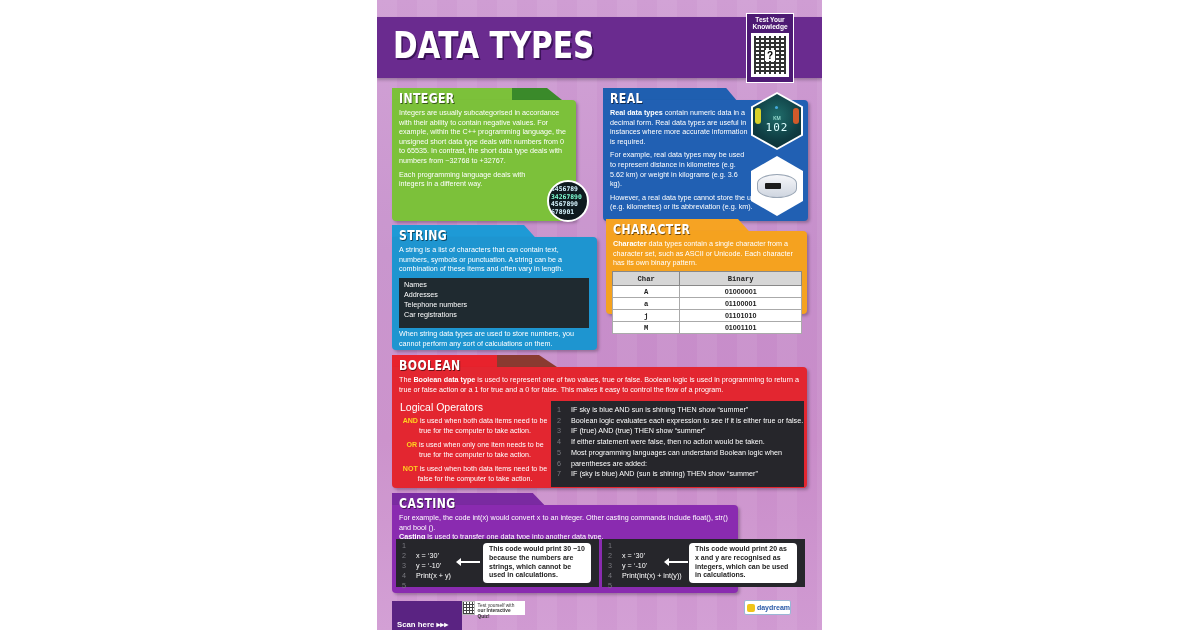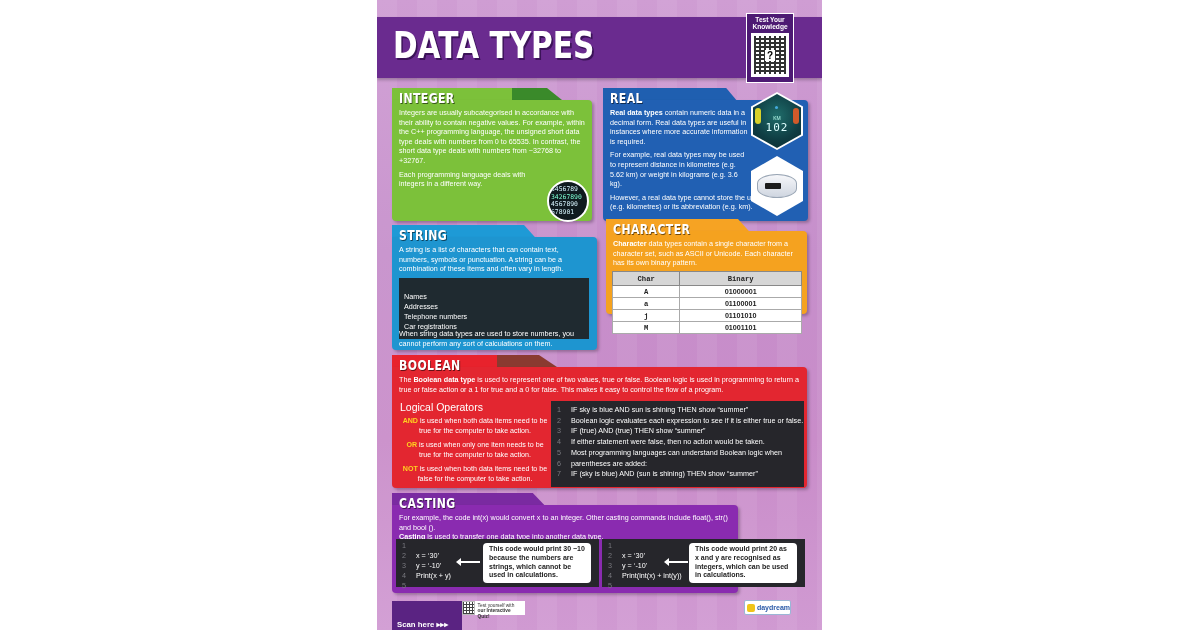--- a/index.html
+++ b/index.html
@@ -72,29 +72,30 @@
     color: #fff; transform: scaleX(0.78); transform-origin: left center;
     text-shadow: 1px 1px 0 rgba(0,0,0,0.55); letter-spacing: 0.5px; z-index: 2;
   }
   .panel .content {
     position: absolute; left: 7px; right: 7px; top: 20px;
     font-size: 7.2px; line-height: 9.6px; z-index: 2;
   }
   .panel p { margin-bottom: 4px; }
 
   
-  #p-integer { left: 15px; top: 88px; width: 200px; height: 133px; }
+  #p-integer { left: 15px; top: 88px; width: 184px; height: 133px; }
   #p-integer .tab { width: 160px; background: #7cc13a; }
   #p-integer .tab2 { position:absolute; left: 120px; top: 0; width: 50px; height: 12px; background: #3a8a2a; clip-path: polygon(0 0, 70% 0, 100% 100%, 0 100%); }
   #p-integer .body { background: #7cc13a; }
   .num-circle {
     position: absolute; left: 155px; top: 92px; width: 42px; height: 42px; border-radius: 50%;
     background: #0f1a1f; border: 2px solid #ffffff; overflow: hidden; z-index: 3;
     font-family: "DejaVu Sans Mono", monospace; font-size: 6.4px; line-height: 7.6px; color: #d7f5ff; padding: 4px 2px;
     white-space: nowrap;
+    font-weight: bold;
   }
   .num-circle span { display: block; }
   .num-circle span:nth-child(2) { color: #7fffd4; }
 
   
   #p-real { left: 226px; top: 88px; width: 205px; height: 133px; }
   #p-real .tab { width: 140px; background: #1f5fb0; }
   #p-real .body { background: #2160b3; }
   #p-real .content { right: 58px; }
   .hex1 {
@@ -121,22 +122,22 @@
     position:absolute; left:6px; top:18px; width:40px; height:24px; border-radius: 50%/40%;
     background: linear-gradient(180deg,#f6f7fa,#cfd6e0); border:1px solid #9aa6b5;
   }
   .hex2 .screen { position:absolute; left:14px; top:27px; width:16px; height:6px; background:#1c1c1c; border-radius:1px; }
 
   
   #p-string { left: 15px; top: 225px; width: 205px; height: 125px; }
   #p-string .tab { width: 150px; background: #1e9ad6; }
   #p-string .body { background: #1e95d0; }
   .list-box {
-    position: absolute; left: 7px; top: 53px; width: 190px; height: 61px;
-    background: #1f2a30; padding: 14px 5px; z-index: 2;
+    position: absolute; left: 7px; top: 53px; width: 190px; height: 50px;
+    background: #1f2a30; padding: 2px 5px; z-index: 2;
     font-size: 7.2px; line-height: 10px; color: #fff;
   }
   #p-string .footer { position:absolute; left:7px; right:7px; top:104px; font-size:7.2px; line-height:9.6px; z-index:2; }
 
   
   #p-character { left: 229px; top: 219px; width: 201px; height: 95px; }
   #p-character .tab { width: 150px; background: #f6a323; }
   #p-character .body { background: #f5a21f; }
   .char-table {
     position: absolute; left: 6px; top: 52px; width: 190px; border-collapse: collapse; z-index: 2;

